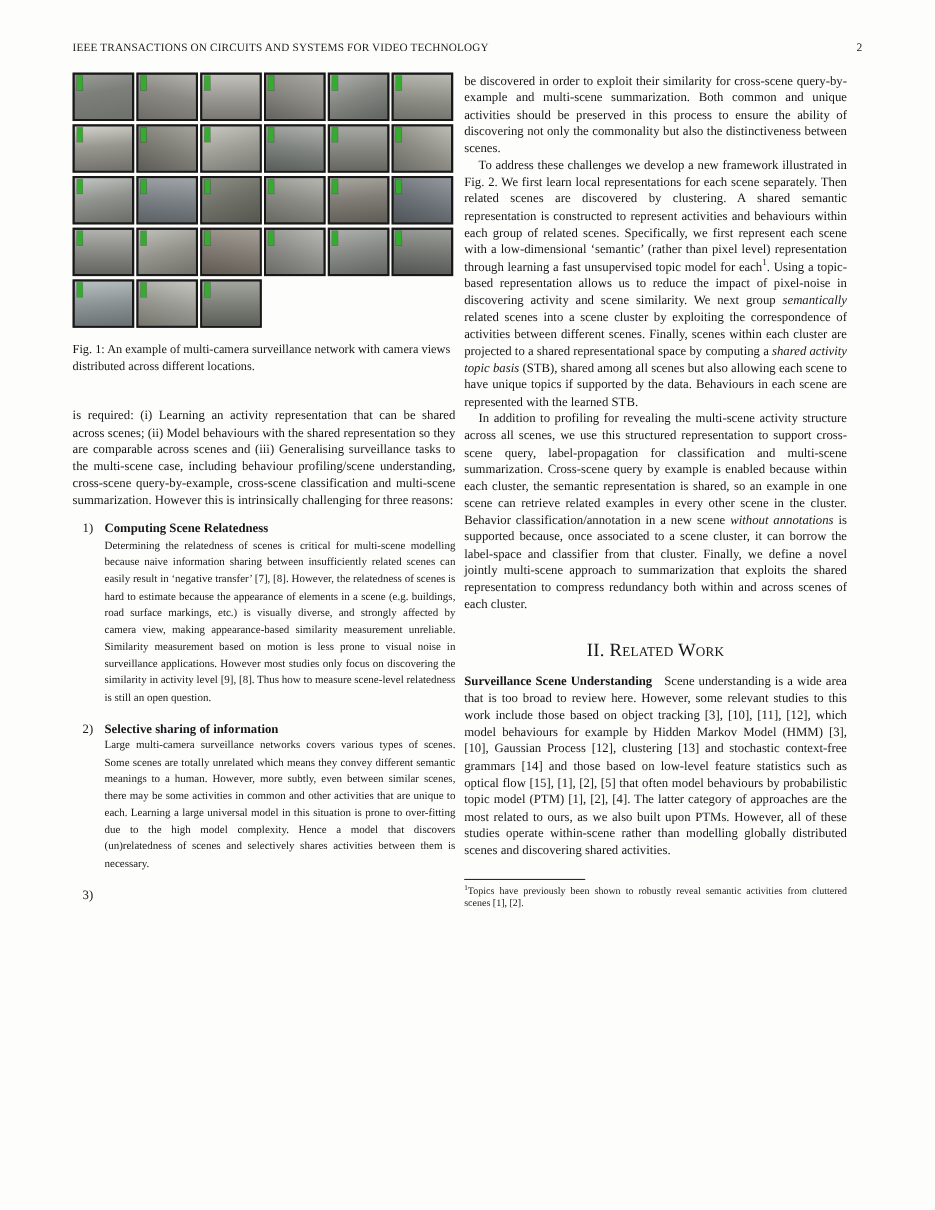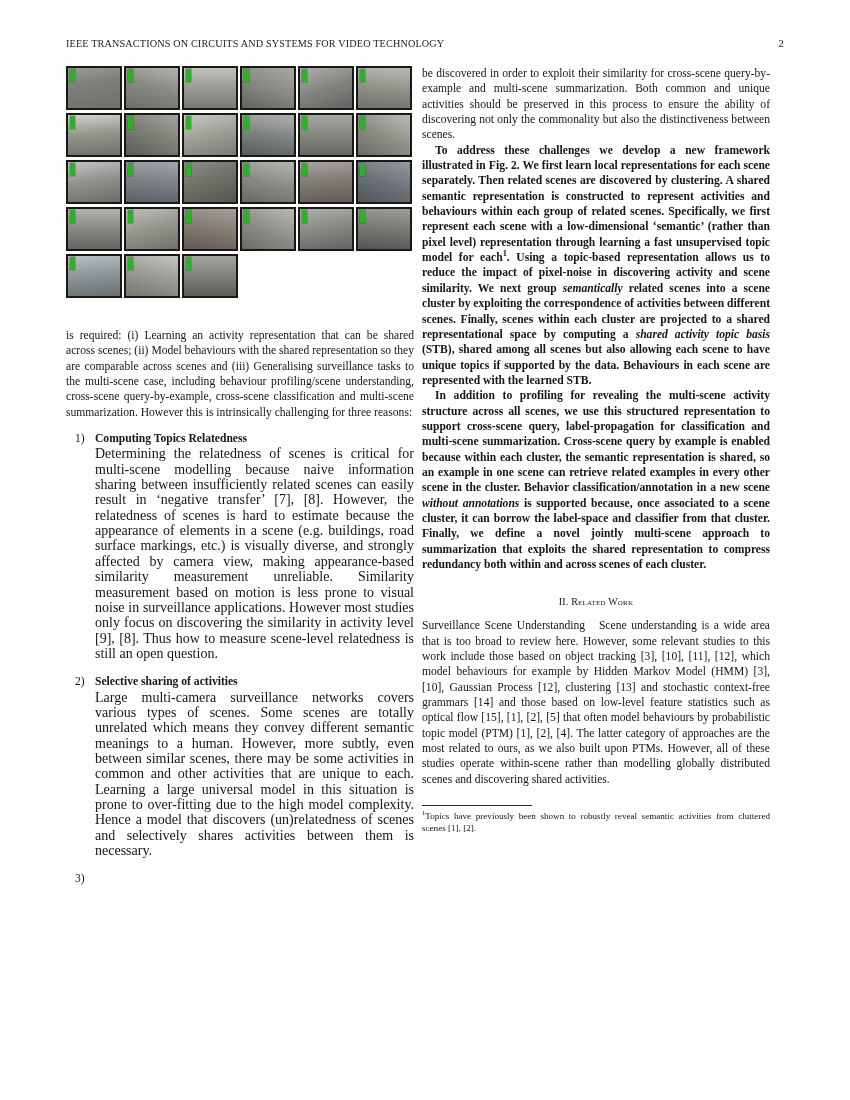--- a/index.html
+++ b/index.html
@@ -59,21 +59,21 @@
   .col-right { left: 356px; }
 
   p, .para {
     margin: 0;
     font-size: 11.6px;
     line-height: 15.35px;
     text-align: justify;
     text-justify: inter-word;
     hyphens: manual;
   }
-  .indent { text-indent: 13px; font-weight: bold; }
+  .indent { text-indent: 13px; }
   .noindent { text-indent: 0; }
 
   
   .figure {
     position: relative;
     width: 348px;
   }
   .thumb-grid {
     display: grid;
     grid-template-columns: repeat(6, 56px);
@@ -185,36 +185,36 @@
     font-size: 11.6px;
     line-height: 15.35px;
   }
   .item-title {
     font-weight: bold;
     font-size: 11.6px;
     line-height: 15.35px;
     display: block;
   }
   .item-body {
-    font-size: 14px;
+    font-size: 10px;
     line-height: 15.35px;
     text-align: justify;
     display: block;
   }
 
   
   .section-head {
     text-align: center;
     font-variant: small-caps;
-    font-size: 10px;
+    font-size: 17px;
     margin: 24px 0 11px 0;
     letter-spacing: 0.2px;
   }
   .run-in {
-    font-weight: normal;
+    font-weight: bold;
   }
 
   
   .footnote-rule {
     width: 110px;
     height: 1px;
     background: #2a2a2a;
     margin: 18px 0 5px 0;
   }
   .footnote {
@@ -353,37 +353,38 @@
           <div class="thumb">
               <div class="scene s26"></div>
               <div class="tag"></div>
             </div>
           <div class="thumb">
               <div class="scene s27"></div>
               <div class="tag"></div>
             </div>
         </div>
 
+        <div class="fig-caption">Fig. 1: An example of multi-camera surveillance network with camera views distributed across different locations.</div>
       </div>
 
       <div style="height:30px"></div>
 
       <p class="noindent">is required: (i) Learning an activity representation that can be shared across scenes; (ii) Model behaviours with the shared representation so they are comparable across scenes and (iii) Generalising surveillance tasks to the multi-scene case, including behaviour profiling/scene understanding, cross-scene query-by-example, cross-scene classification and multi-scene summarization. However this is intrinsically challenging for three reasons:</p>
 
       <div style="height:11px"></div>
 
       <ol class="numlist">
         <li>
           <span class="marker">1)</span>
-          <span class="item-title">Computing Topics Relatedness</span>
+          <span class="item-title">Computing Scene Relatedness</span>
           <span class="item-body">Determining the relatedness of scenes is critical for multi-scene modelling because naive information sharing between insufficiently related scenes can easily result in ‘negative transfer’ [7], [8]. However, the relatedness of scenes is hard to estimate because the appearance of elements in a scene (e.g. buildings, road surface markings, etc.) is visually diverse, and strongly affected by camera view, making appearance-based similarity measurement unreliable. Similarity measurement based on motion is less prone to visual noise in surveillance applications. However most studies only focus on discovering the similarity in activity level [9], [8]. Thus how to measure scene-level relatedness is still an open question.</span>
         </li>
         <li>
           <span class="marker">2)</span>
-          <span class="item-title">Selective sharing of activities</span>
+          <span class="item-title">Selective sharing of information</span>
           <span class="item-body">Large multi-camera surveillance networks covers various types of scenes. Some scenes are totally unrelated which means they convey different semantic meanings to a human. However, more subtly, even between similar scenes, there may be some activities in common and other activities that are unique to each. Learning a large universal model in this situation is prone to over-fitting due to the high model complexity. Hence a model that discovers (un)relatedness of scenes and selectively shares activities between them is necessary.</span>
         </li>
         <li>
           <span class="marker">3)</span>
         </li>
       </ol>
     </div>
 
     <div class="col col-right">
 

